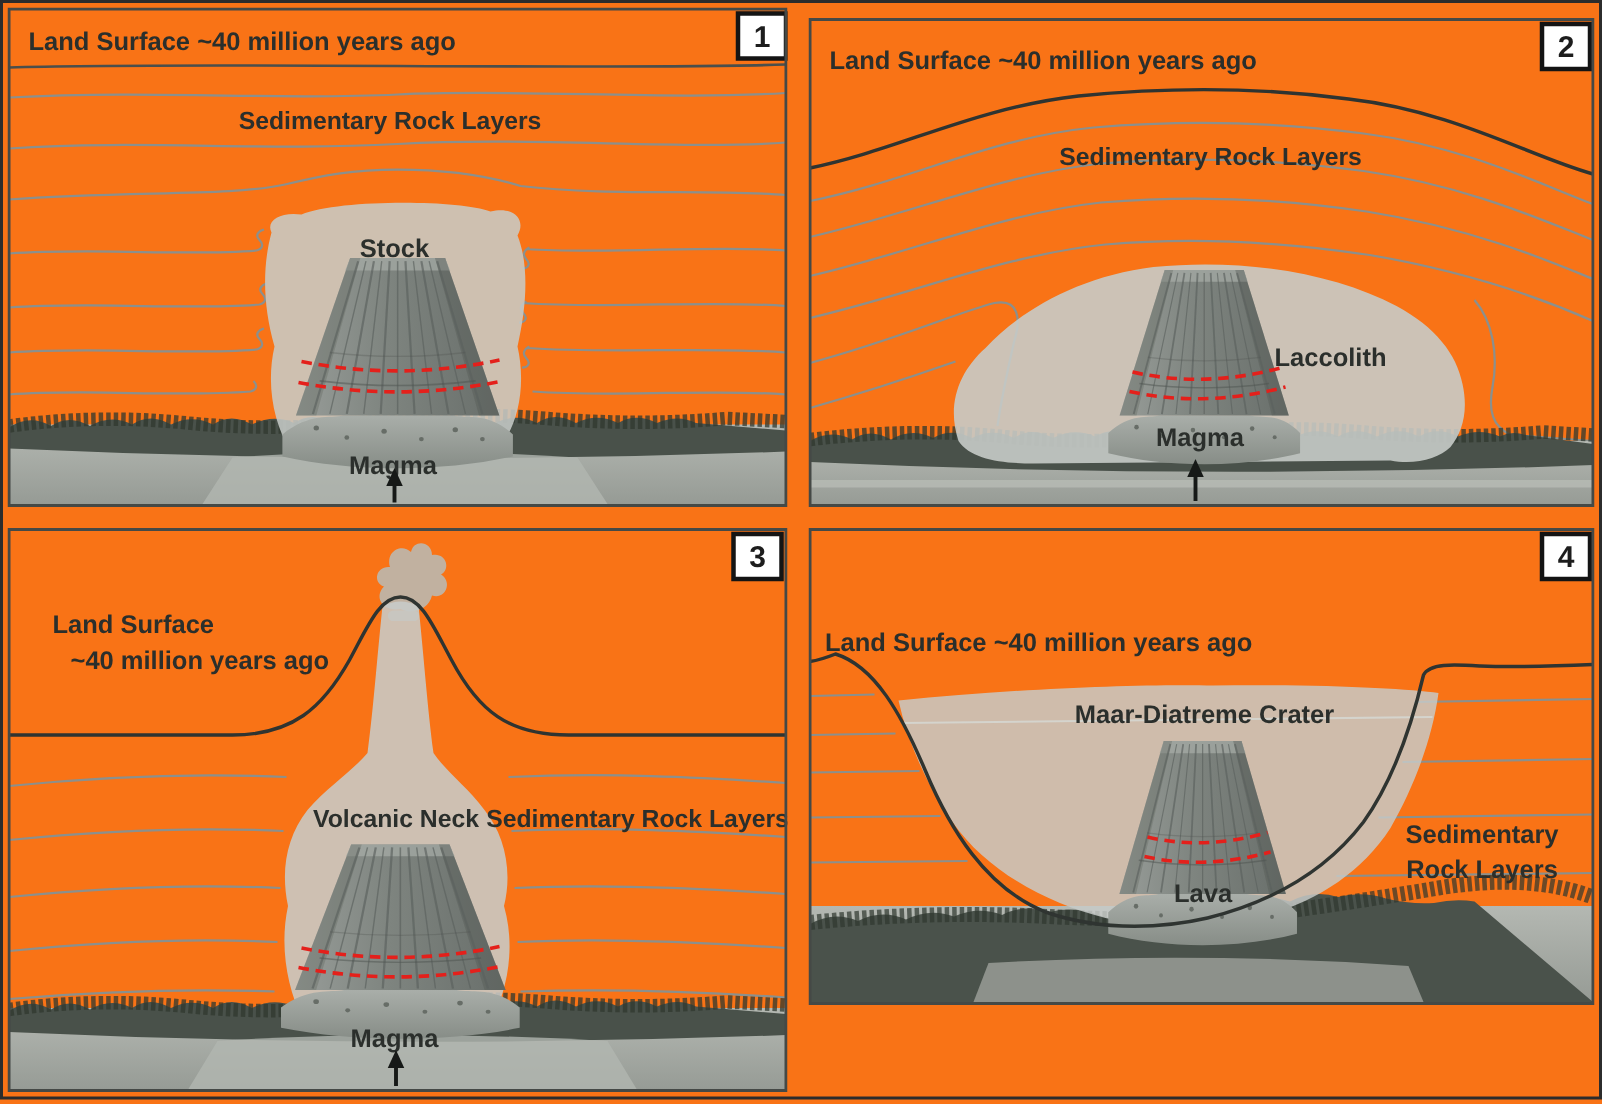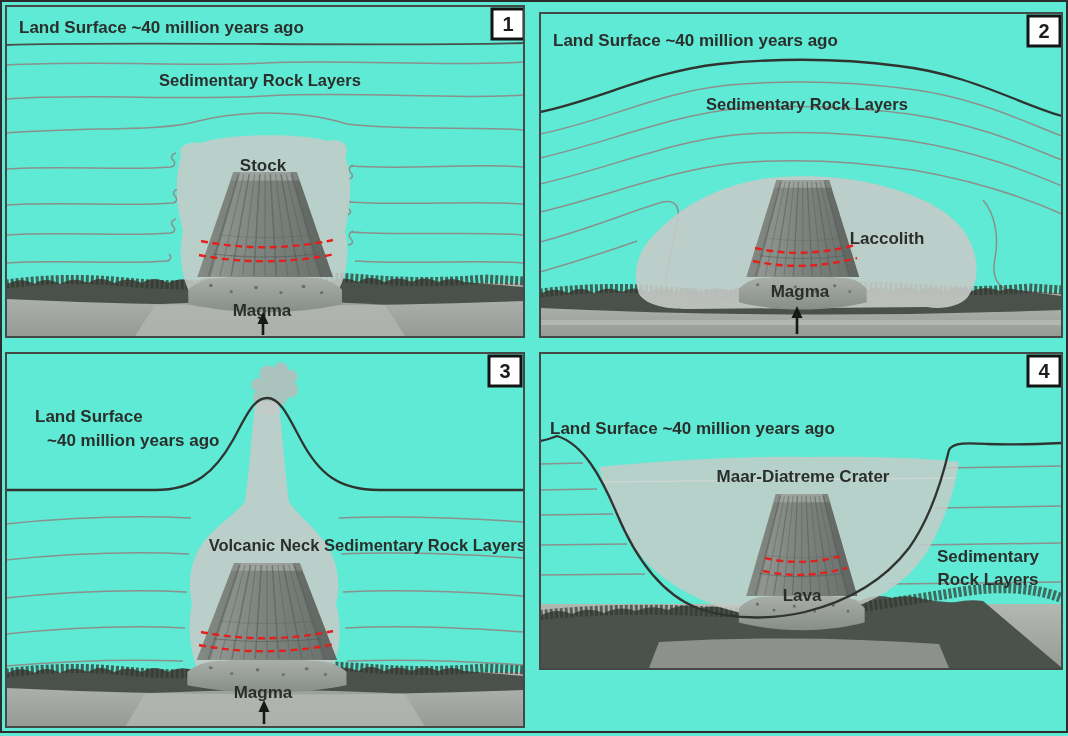--- a/index.html
+++ b/index.html
@@ -1,16 +1,16 @@
 <!DOCTYPE html>
 <html><head>
 <meta charset="utf-8">
 <style>
   html,body{margin:0;padding:0;background:#ffffff;}
-  #canvas{position:relative;width:1068px;height:736px;background:#5eead4;overflow:hidden;
+  #canvas{position:relative;width:1068px;height:736px;background:#f97316;overflow:hidden;
           font-family:"Liberation Sans", sans-serif;}
   .outer-frame{position:absolute;left:0;top:0;width:1068px;height:733px;
                border:2px solid #2c2c2c;box-sizing:border-box;pointer-events:none;}
   .panel{position:absolute;}
   svg text{font-family:"Liberation Sans", sans-serif;}
   .lbl{font-weight:bold;fill:#2b2f2c;}
   .hdr{font-size:17px;}
   .sub{font-size:16.5px;}
   .num{font-size:20px;font-weight:bold;fill:#1d1d1d;}
 </style>

